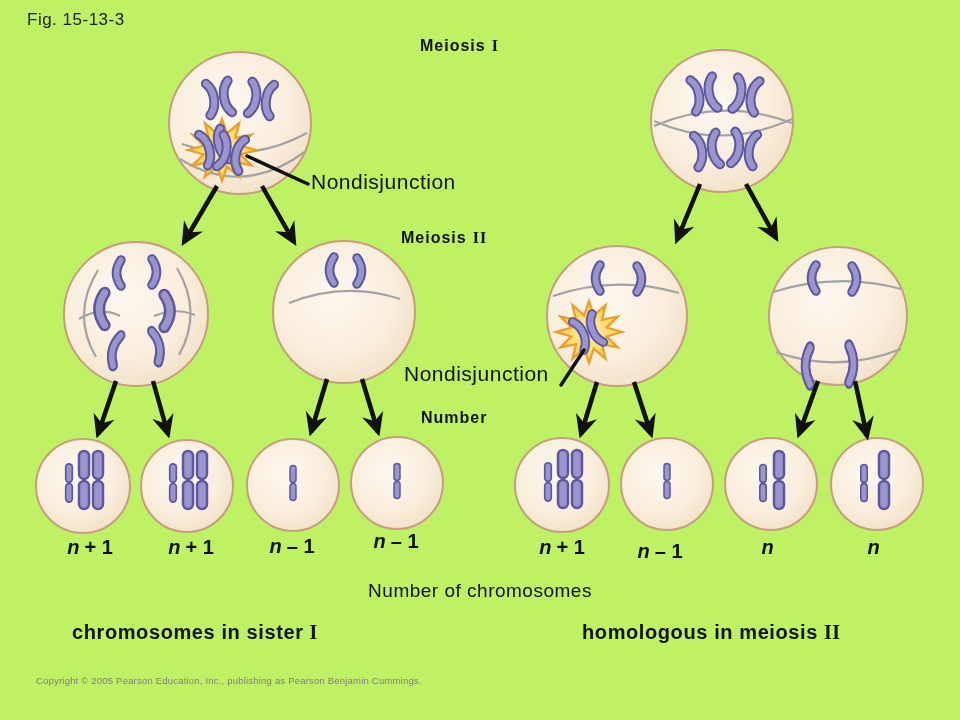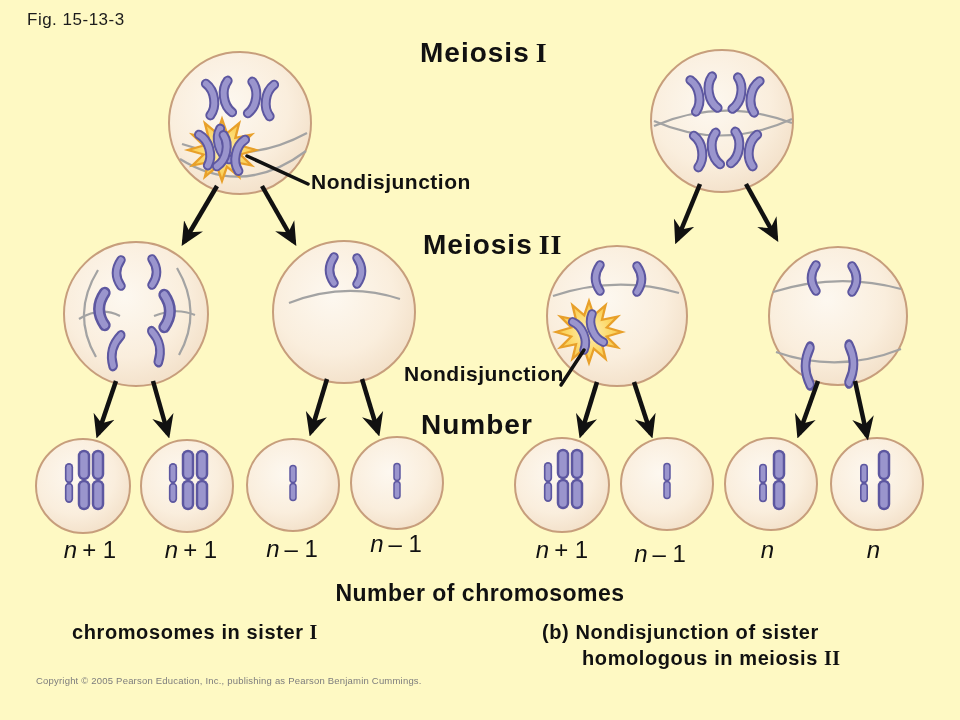--- a/index.html
+++ b/index.html
@@ -1,30 +1,30 @@
 <!DOCTYPE html>
 <html><head>
 <meta charset="utf-8">
 <style>
   html,body{margin:0;padding:0;background:#fff}
-  .page{position:relative;width:960px;height:720px;background:#fef9c3;
+  .page{position:relative;width:960px;height:720px;background:#bef264;
         font-family:"Liberation Sans",sans-serif;color:#111;overflow:hidden}
   .art{position:absolute;left:0;top:0}
   .lbl{position:absolute;white-space:nowrap}
-  .title{font-weight:bold;font-size:28px;letter-spacing:1px}
-  .annot{font-weight:bold;font-size:21px;letter-spacing:0.5px}
+  .title{font-weight:bold;font-size:16px;letter-spacing:1px}
+  .annot{font-weight:normal;font-size:21px;letter-spacing:0.5px}
   .numeral{font-family:"Liberation Serif",serif;margin-left:6px}
-  .glabel{font-weight:normal;font-size:24px;transform:translateX(-50%)}
+  .glabel{font-weight:bold;font-size:20px;transform:translateX(-50%)}
   .ital{font-style:italic}
   .suffix{margin-left:5px}
   .cap{font-weight:bold;font-size:20px;letter-spacing:0.6px;line-height:26px}
   .indent{padding-left:40px}
   .fignum{font-size:17px;letter-spacing:0.5px;color:#1c1c1c}
   .copy{font-size:9.5px;color:#7d7d7d;letter-spacing:0.2px}
-  .numchrom{font-weight:bold;font-size:23px;letter-spacing:0.5px;transform:translateX(-50%)}
+  .numchrom{font-weight:normal;font-size:19px;letter-spacing:0.5px;transform:translateX(-50%)}
   
   .cell{fill:url(#cellg);stroke:#c79e7c;stroke-width:2}
   .sp{stroke:#a3a3a3;stroke-width:2.2;fill:none}
   .cd{stroke:#5d57a0;stroke-width:10;fill:none;stroke-linecap:round}
   .cl{stroke:#9a95cd;stroke-width:6;fill:none;stroke-linecap:round}
   .td{stroke:#5d57a0;stroke-width:9.5;fill:none;stroke-linecap:round}
   .tl{stroke:#9a95cd;stroke-width:5.5;fill:none;stroke-linecap:round}
   .gd{stroke:#5d57a0;stroke-width:12.5;fill:none;stroke-linecap:round}
   .gl{stroke:#9a95cd;stroke-width:7.5;fill:none;stroke-linecap:round}
   .ar{stroke:#111;stroke-width:4.5}
@@ -180,21 +180,21 @@
       <use href="#gtall" transform="translate(884,480)"></use>
     </g>
   </svg>
 
   <div class="lbl fignum" style="left:27px;top:10px">Fig. 15-13-3</div>
 
   <div class="lbl title" style="left:420px;top:37px">
     <span>Meiosis</span><span class="numeral">I</span>
   </div>
 
-  <div class="lbl title" style="left:423px;top:229px">
+  <div class="lbl title" style="left:401px;top:229px">
     <span>Meiosis</span><span class="numeral">II</span>
   </div>
 
   <div class="lbl annot" style="left:311px;top:170px">Nondisjunction</div>
   <div class="lbl annot" style="left:404px;top:362px">Nondisjunction</div>
 
   <div class="lbl title" style="left:421px;top:409px">Number</div>
 
   <div class="lbl glabel" style="left:90px;top:536px"><span class="ital">n</span><span class="suffix">+ 1</span></div>
   <div class="lbl glabel" style="left:191px;top:536px"><span class="ital">n</span><span class="suffix">+ 1</span></div>
@@ -204,18 +204,17 @@
   <div class="lbl glabel" style="left:660px;top:540px"><span class="ital">n</span><span class="suffix">– 1</span></div>
   <div class="lbl glabel" style="left:770px;top:536px"><span class="ital">n</span><span class="suffix"></span></div>
   <div class="lbl glabel" style="left:876px;top:536px"><span class="ital">n</span><span class="suffix"></span></div>
 
   <div class="lbl numchrom" style="left:480px;top:580px">Number of chromosomes</div>
 
   <div class="lbl cap" style="left:32px;top:619px">
     <div class="indent"><span>chromosomes in sister</span><span class="numeral">I</span></div>
   </div>
   <div class="lbl cap" style="left:542px;top:619px">
-    <div>(b) Nondisjunction of sister</div>
     <div class="indent"><span>homologous in meiosis</span><span class="numeral">II</span></div>
   </div>
 
   <div class="lbl copy" style="left:36px;top:675px">Copyright © 2005 Pearson Education, Inc., publishing as Pearson Benjamin Cummings.</div>
 </div>
 
 </body></html>

